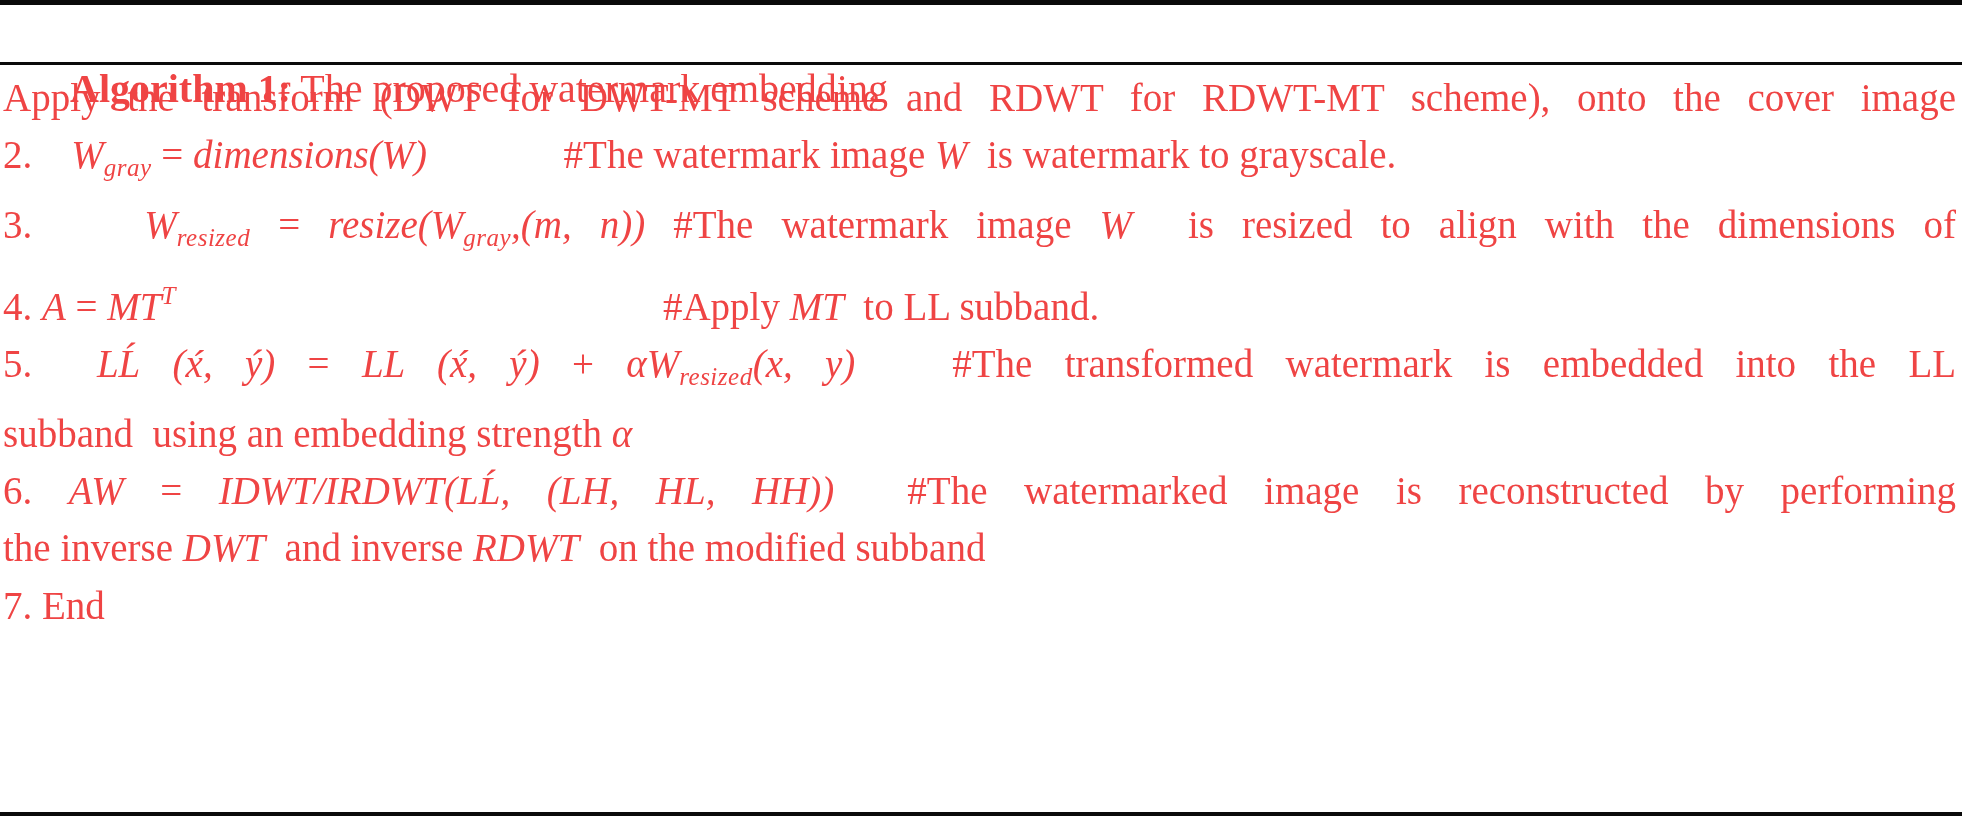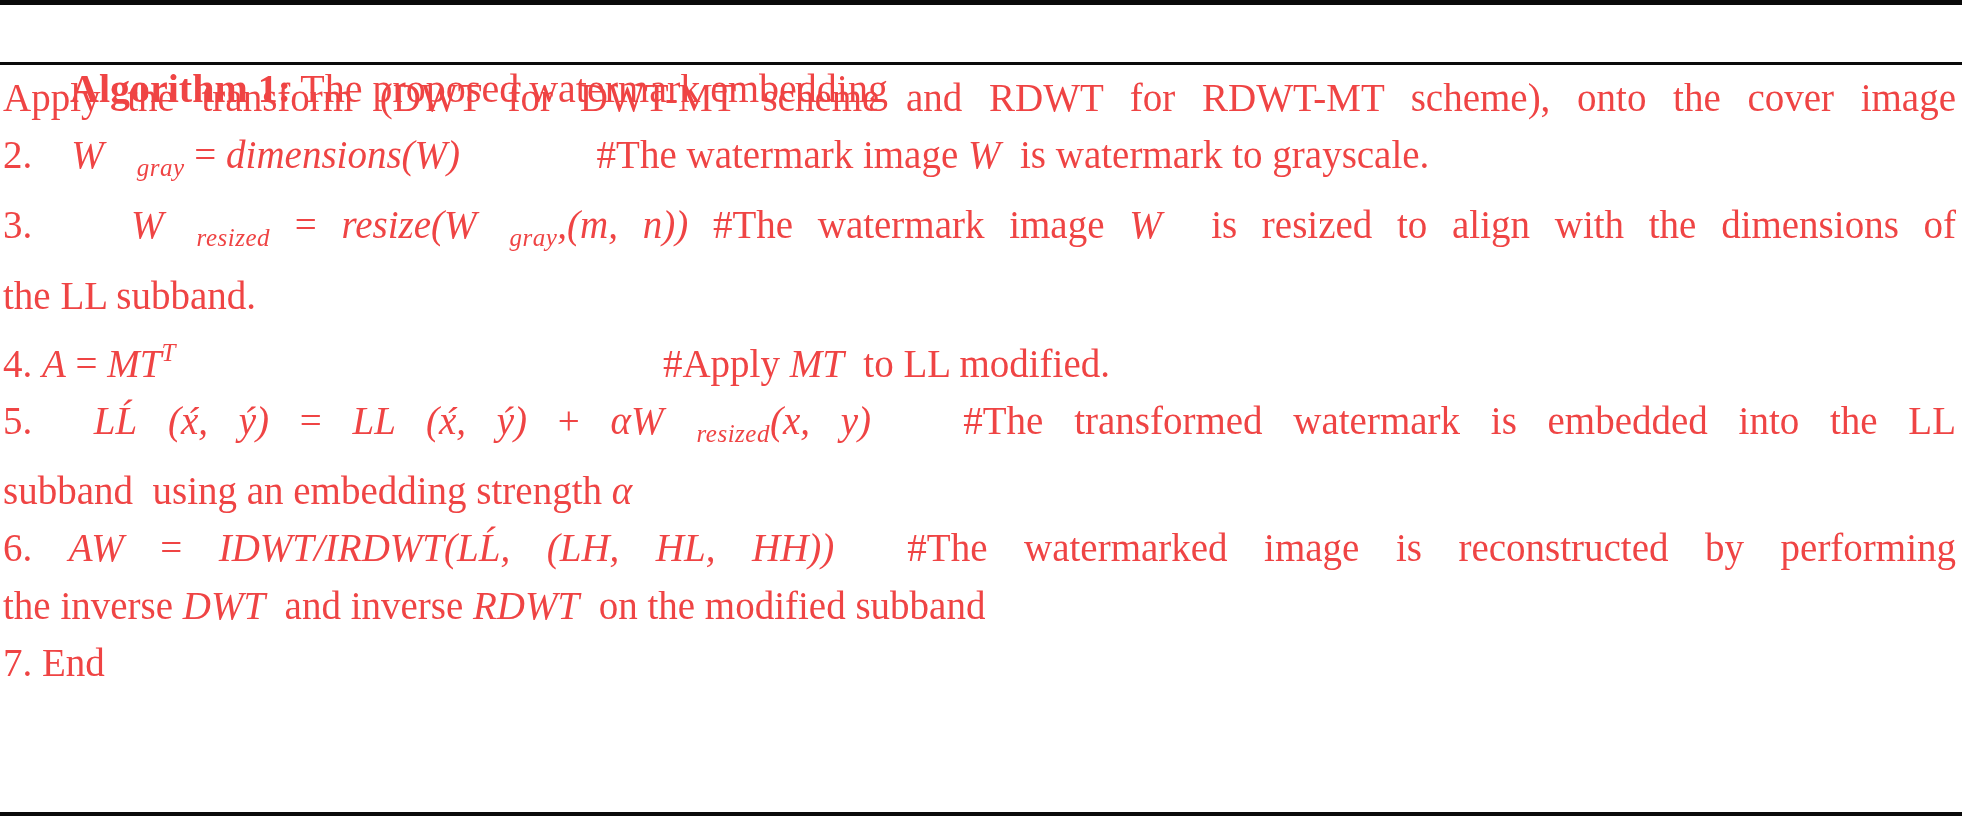--- a/index.html
+++ b/index.html
@@ -41,42 +41,40 @@
   .row.j {
     text-align: justify;
     text-align-last: justify;
   }
   .i { font-style: italic; }
   .subi {
     font-style: italic;
     font-size: 25px;
     vertical-align: -8px;
     letter-spacing: 0.5px;
-    margin-left: 33px;
   }
   .supi {
     font-style: italic;
     font-size: 25px;
     vertical-align: 16px;
   }
 </style>
 </head>
 <body>
 
 <div class="page">
   <div class="algo">
     <div class="title-row">
       <span class="b">Algorithm 1:</span><span> The proposed watermark embedding</span>
     </div>
     <div class="algo-body" id="algo-body">
         <div class="row j"><span>Apply the transform (DWT for DWT-MT scheme and RDWT for RDWT-MT scheme), onto the cover image</span></div>
         <div class="row"><span>2.    </span><span class="i">W</span><span class="subi">gray</span><span> = </span><span class="i">dimensions</span><span class="i">(</span><span class="i">W</span><span class="i">)</span><span>              </span><span>#The watermark image </span><span class="i">W</span><span>  is watermark to grayscale.</span></div>
         <div class="row j"><span>3.    </span><span class="i">W</span><span class="subi">resized</span><span> = </span><span class="i">resize</span><span class="i">(</span><span class="i">W</span><span class="subi">gray</span><span class="i">,</span><span class="i">(</span><span class="i">m</span><span class="i">, </span><span class="i">n</span><span class="i">))</span><span> #The watermark image </span><span class="i">W</span><span>  is resized to align with the dimensions of</span></div>
-        <div class="row"><span>the LL subband.</span></div>
-        <div class="row"><span>4. </span><span class="i">A</span><span> = </span><span class="i">MT</span><span class="supi">T</span><span>                                                  </span><span>#Apply </span><span class="i">MT</span><span>  to LL modified.</span></div>
+        <div class="row"><span>4. </span><span class="i">A</span><span> = </span><span class="i">MT</span><span class="supi">T</span><span>                                                  </span><span>#Apply </span><span class="i">MT</span><span>  to LL subband.</span></div>
         <div class="row j"><span>5.  </span><span class="i">LĹ</span><span class="i"> (</span><span class="i">x́</span><span class="i">, </span><span class="i">ý</span><span class="i">)</span><span> = </span><span class="i">LL</span><span class="i"> (</span><span class="i">x́</span><span class="i">, </span><span class="i">ý</span><span class="i">)</span><span> + </span><span class="i">α</span><span class="i">W</span><span class="subi">resized</span><span class="i">(</span><span class="i">x</span><span class="i">, </span><span class="i">y</span><span class="i">)</span><span>   #The transformed watermark is embedded into the LL</span></div>
         <div class="row"><span>subband  using an embedding strength </span><span class="i">α</span></div>
         <div class="row j"><span>6. </span><span class="i">AW</span><span> = </span><span class="i">IDWT/IRDWT</span><span class="i">(</span><span class="i">LĹ</span><span class="i">, </span><span class="i">(</span><span class="i">LH</span><span class="i">, </span><span class="i">HL</span><span class="i">, </span><span class="i">HH</span><span class="i">))</span><span>  #The watermarked image is reconstructed by performing</span></div>
         <div class="row"><span>the inverse </span><span class="i">DWT</span><span>  and inverse </span><span class="i">RDWT</span><span>  on the modified subband</span></div>
         <div class="row"><span>7. End</span></div>
       </div>
   </div>
 </div>
 
 </body></html>

